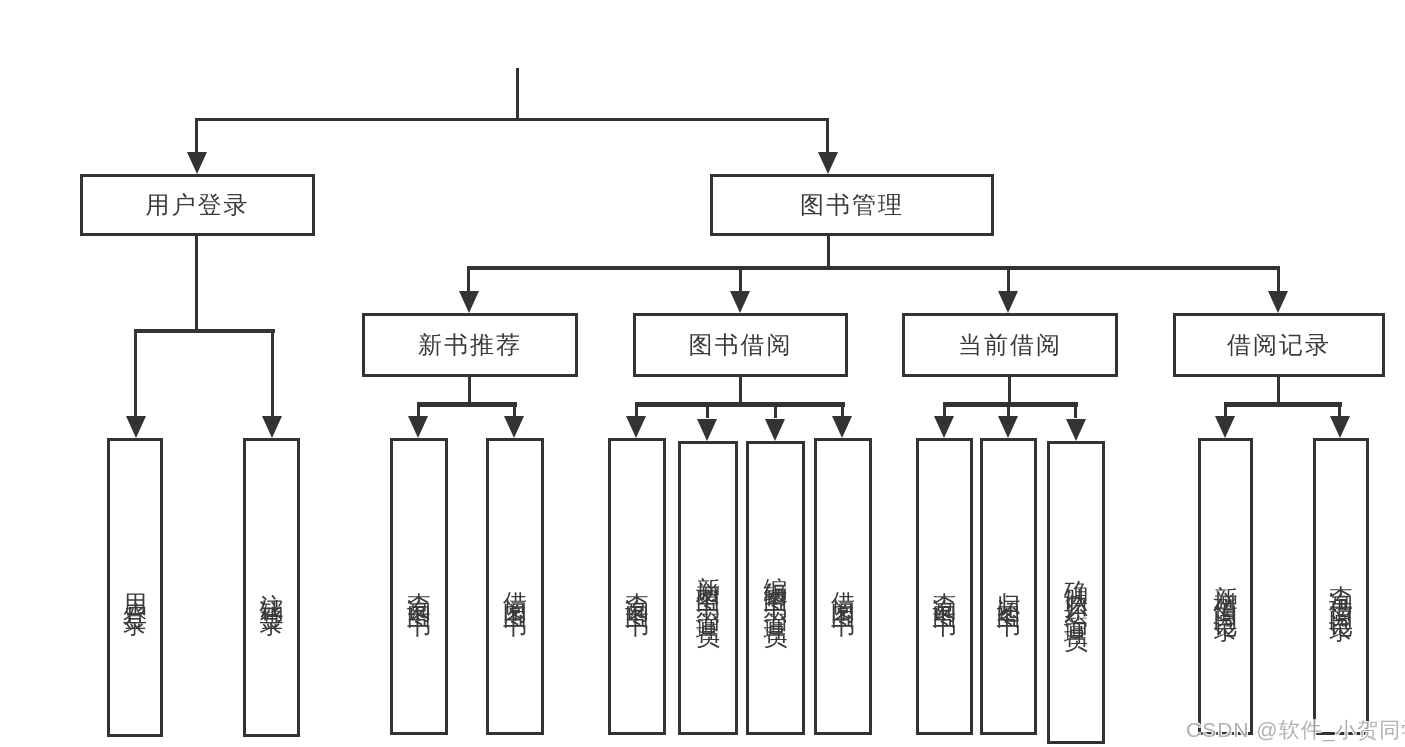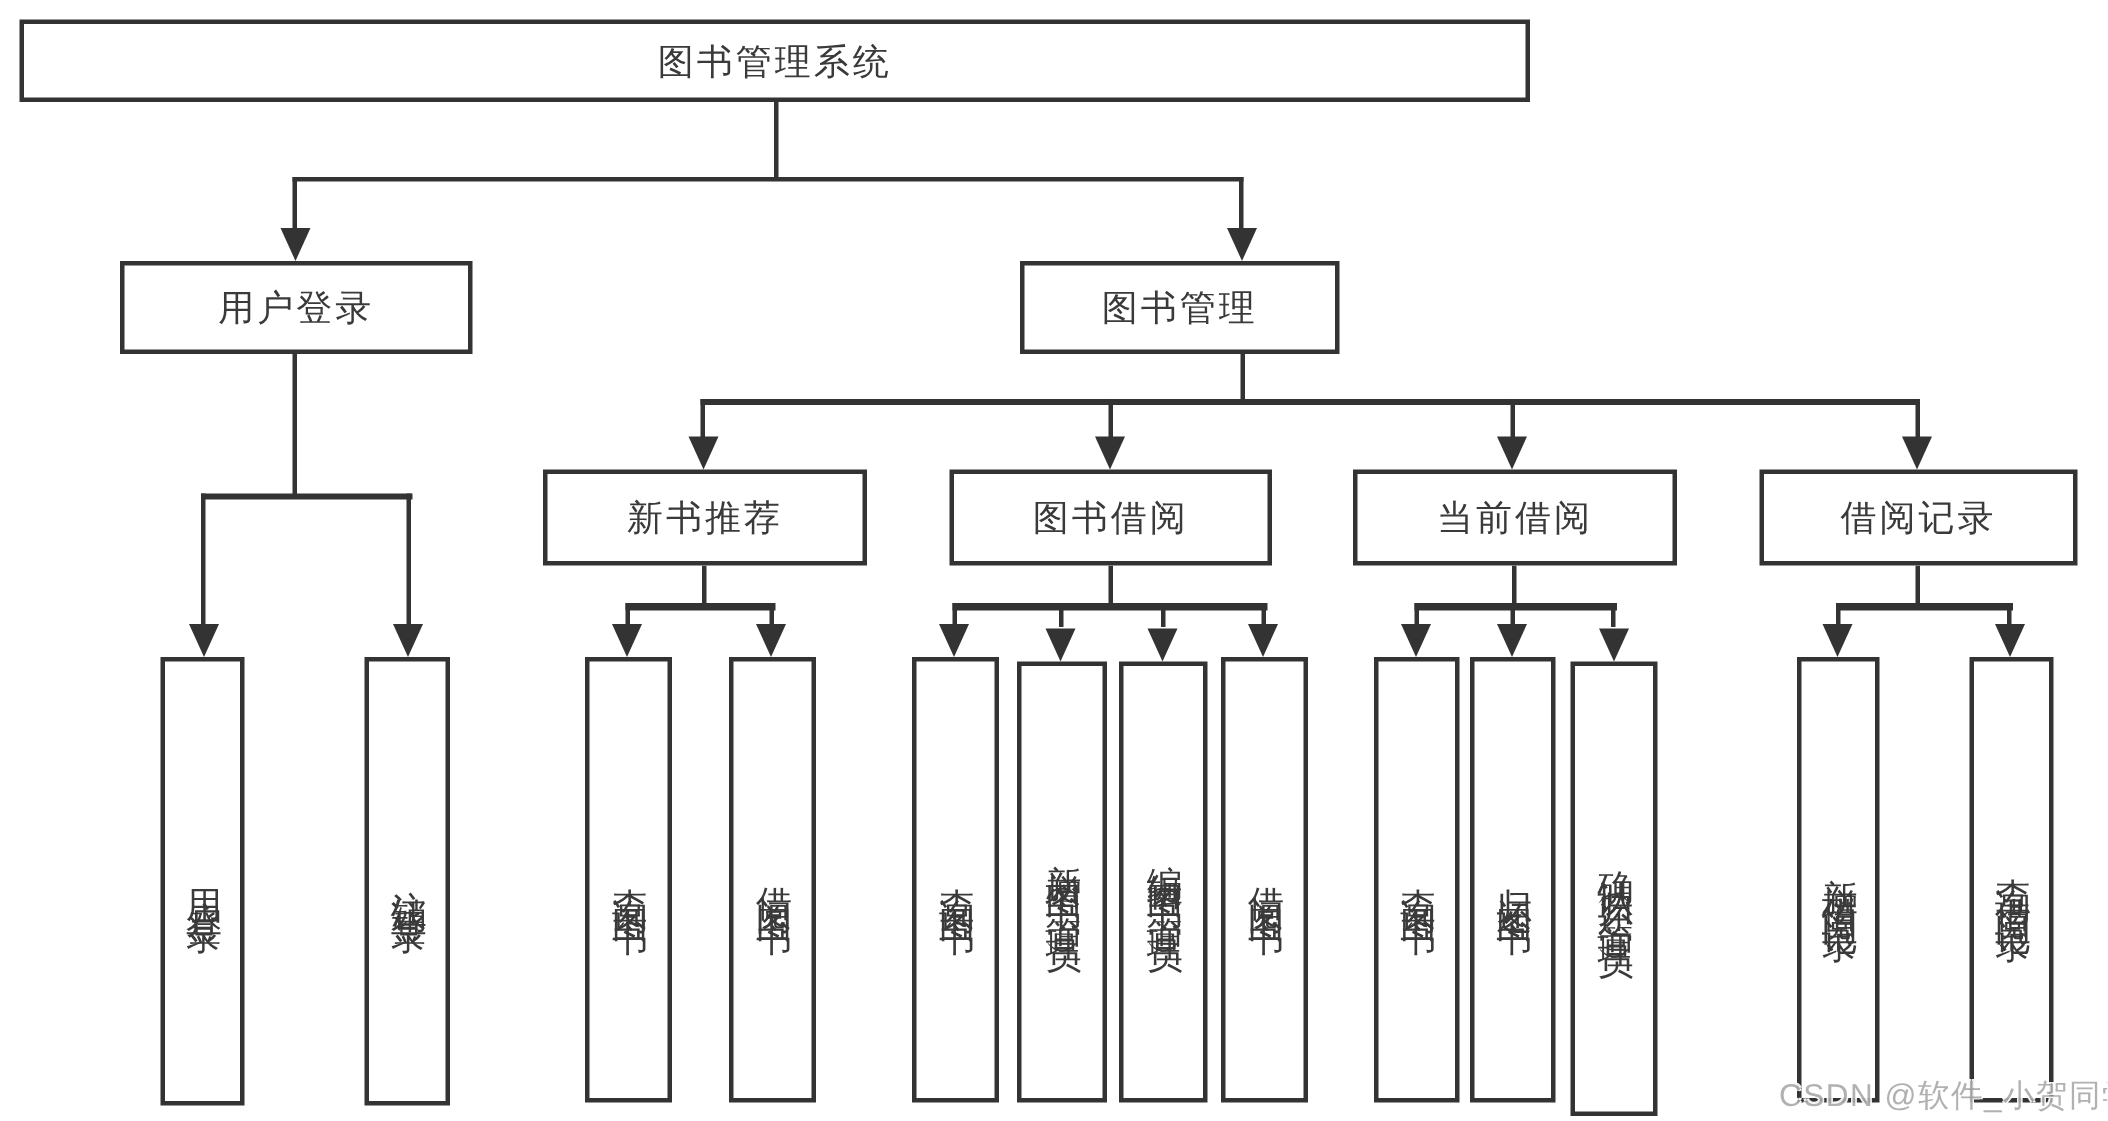--- a/index.html
+++ b/index.html
@@ -27,35 +27,32 @@
     font-size:21px;color:#ababab;letter-spacing:1px;white-space:nowrap;
     text-shadow:1px 1px 0 #ffffff,-1px -1px 0 #ffffff,1px -1px 0 #ffffff,-1px 1px 0 #ffffff;
     opacity:.92;
   }
 </style>
 </head>
 <body>
 
 <div id="stage">
 
-  <div class="box h" style="left:13px;top:13px;width:1007px;height:55px;">
-    <span>图书管理系统</span>
-  </div>
 
   <div class="vline" style="left:516px;top:68px;width:3px;height:52px;"></div>
   <div class="hline" style="left:195px;top:118px;width:634px;height:3px;"></div>
   <div class="vline" style="left:195px;top:118px;width:3px;height:40px;"></div>
   <div class="arrow" style="left:187px;top:152px;"></div>
   <div class="vline" style="left:826px;top:118px;width:3px;height:40px;"></div>
   <div class="arrow" style="left:818px;top:152px;"></div>
 
   <div class="box h" style="left:80px;top:174px;width:235px;height:62px;">
     <span>用户登录</span>
   </div>
-  <div class="box h" style="left:680px;top:174px;width:213px;height:62px;">
+  <div class="box h" style="left:710px;top:174px;width:284px;height:62px;">
     <span>图书管理</span>
   </div>
 
   <div class="vline" style="left:195px;top:236px;width:3px;height:96px;"></div>
   <div class="hline" style="left:134px;top:329px;width:141px;height:4px;"></div>
   <div class="vline" style="left:134px;top:329px;width:3px;height:89px;"></div>
   <div class="arrow" style="left:126px;top:416px;"></div>
   <div class="vline" style="left:271px;top:329px;width:3px;height:89px;"></div>
   <div class="arrow" style="left:262px;top:416px;"></div>
 

